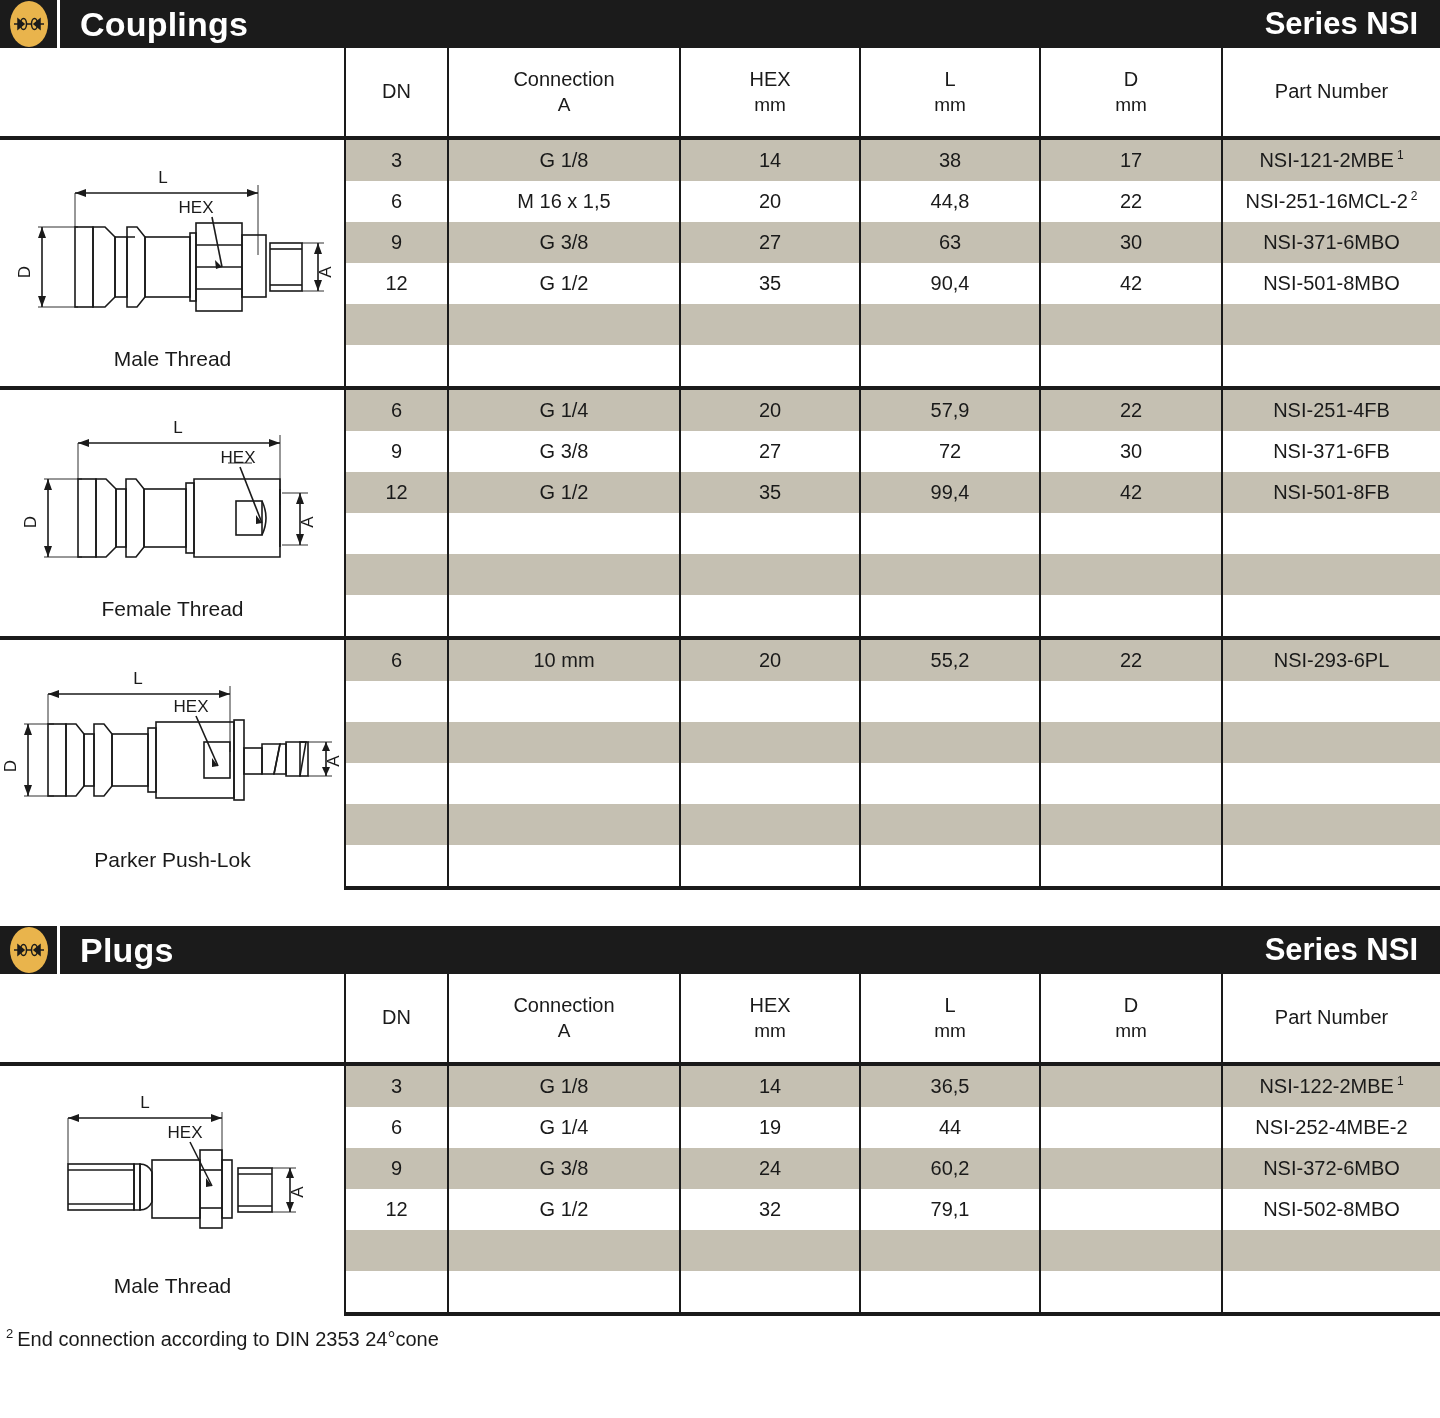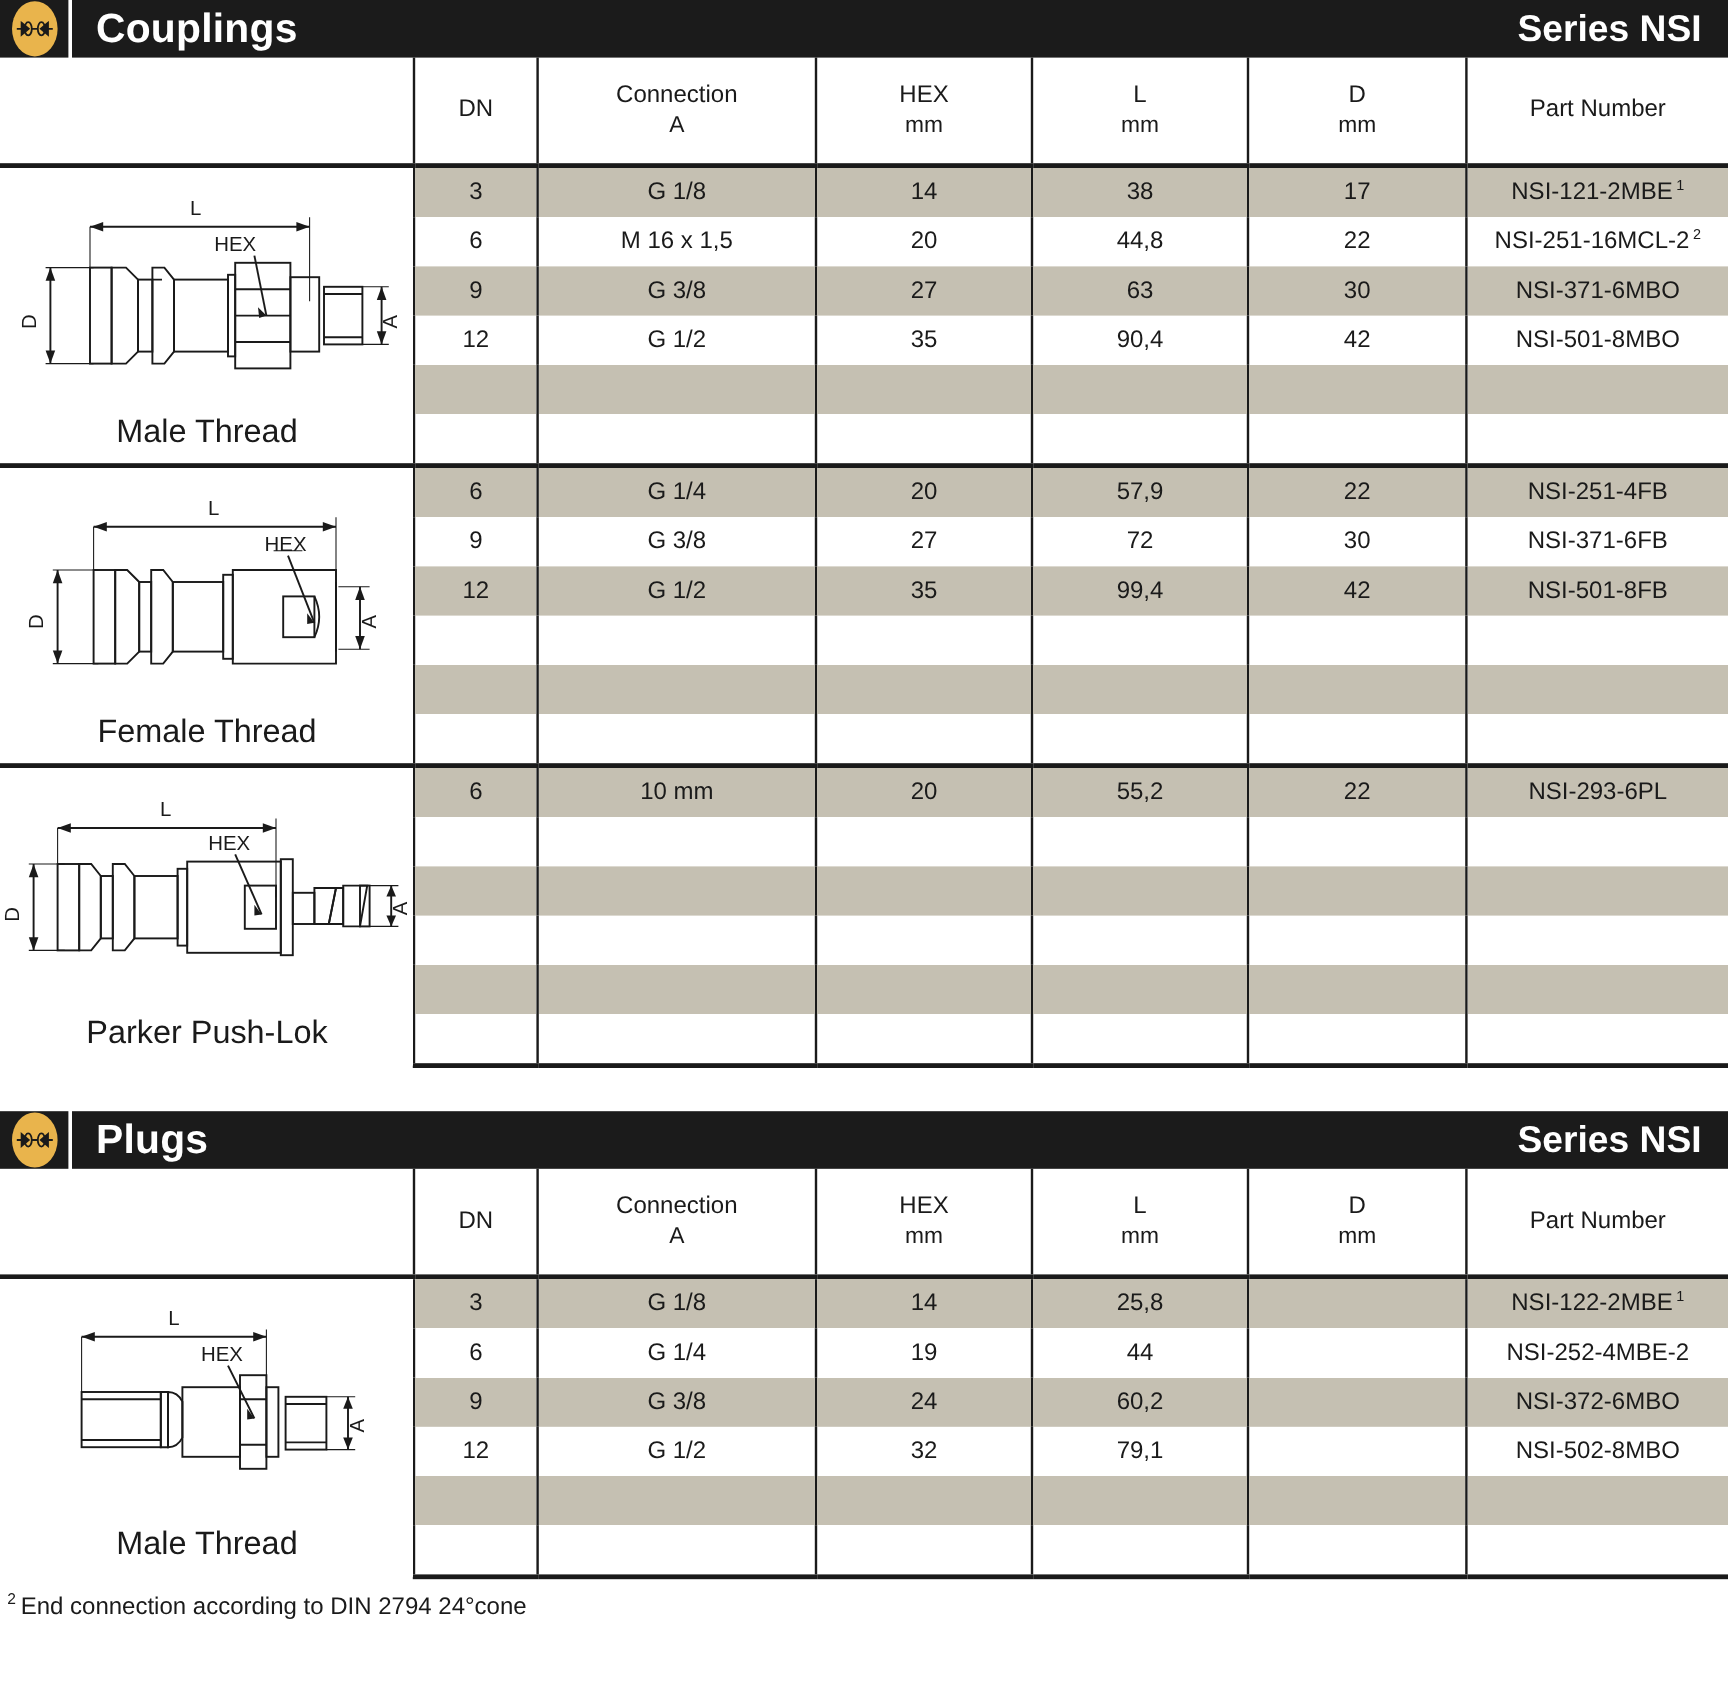--- a/index.html
+++ b/index.html
@@ -98,21 +98,21 @@
   .drawcell {
     vertical-align: top;
     background: #ffffff;
   }
   .drawbox {
     position: relative;
     width: 345px;
   }
   .drawcap {
     text-align: center;
-    font-size: 27px;
+    font-size: 21px;
     padding-top: 2px;
   }
 
   sup {
     font-size: 12px;
     vertical-align: super;
     line-height: 0;
     padding-left: 3px;
   }
 
@@ -572,21 +572,21 @@
             <text x="145" y="26" font-family="Liberation Sans, sans-serif" font-size="17" fill="#1a1a1a" text-anchor="middle">L</text>
             <text x="185" y="56" font-family="Liberation Sans, sans-serif" font-size="17" fill="#1a1a1a" text-anchor="middle">HEX</text>
             <text x="303" y="110" font-family="Liberation Sans, sans-serif" font-size="17" fill="#1a1a1a" text-anchor="middle" transform="rotate(-90 303 110)">A</text>
           </svg>
           <div class="drawcap">Male Thread</div>
         </div>
       </td>
       <td class="vr cell">3</td>
       <td class="vr cell">G 1/8</td>
       <td class="vr cell">14</td>
-      <td class="vr cell">25,8</td>
+      <td class="vr cell">36,5</td>
       <td class="vr cell"></td>
       <td class="vr cell"><span>NSI-122-2MBE</span><sup>1</sup></td>
     </tr>
     <tr class="rw">
       <td class="vr cell">6</td>
       <td class="vr cell">G 1/4</td>
       <td class="vr cell">19</td>
       <td class="vr cell">44</td>
       <td class="vr cell"></td>
       <td class="vr cell">NSI-252-4MBE-2</td>
@@ -621,14 +621,14 @@
       <td class="vr cell"></td>
       <td class="vr cell"></td>
       <td class="vr cell"></td>
       <td class="vr cell"></td>
     </tr>
   </tbody>
 </table>
 </div>
 
 <div class="notes">
-  <div><sup>2</sup><span>End connection according to DIN 2794 24°cone</span></div>
+  <div><sup>2</sup><span>End connection according to DIN 2353 24°cone</span></div>
 </div>
 
 </body></html>

